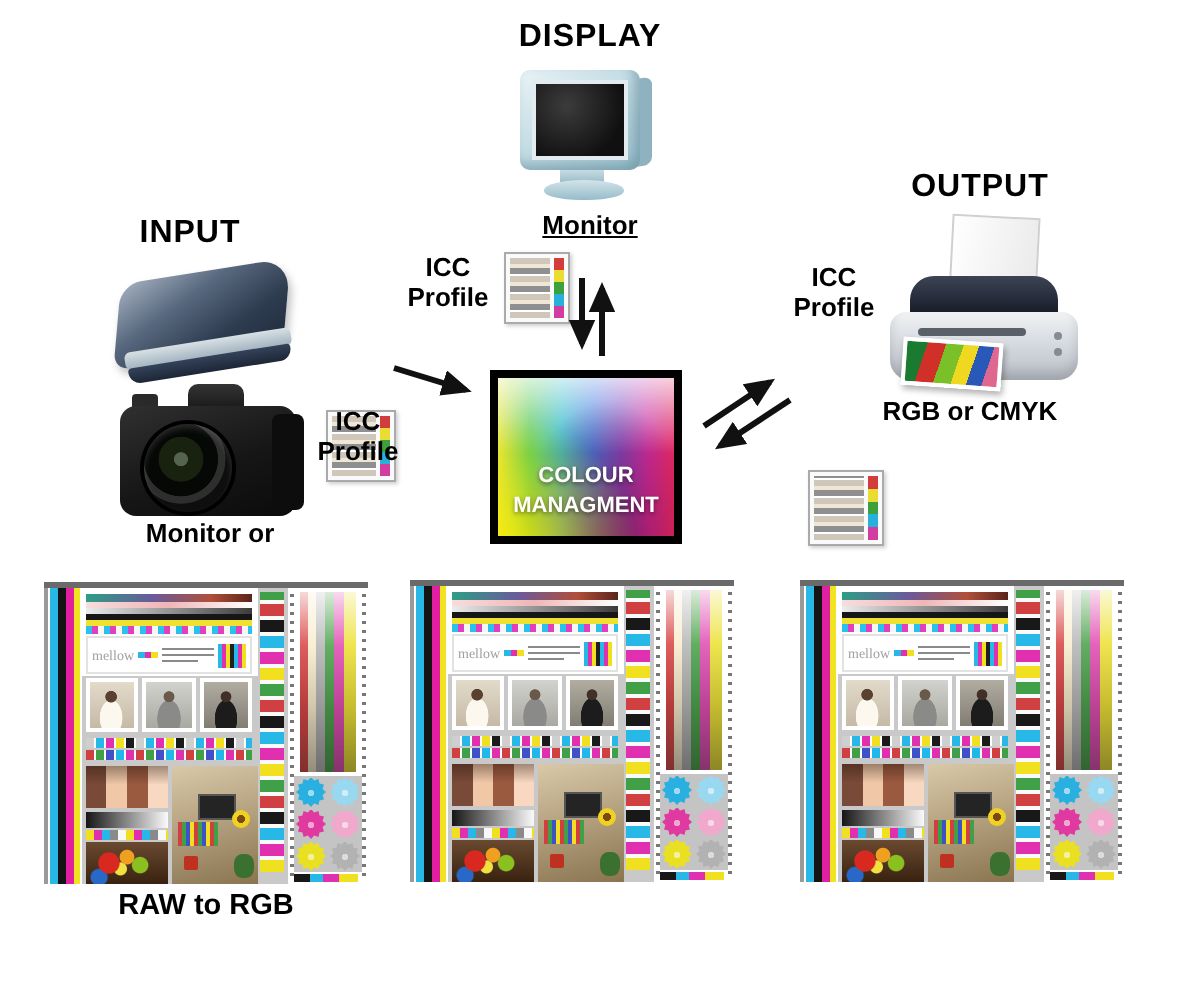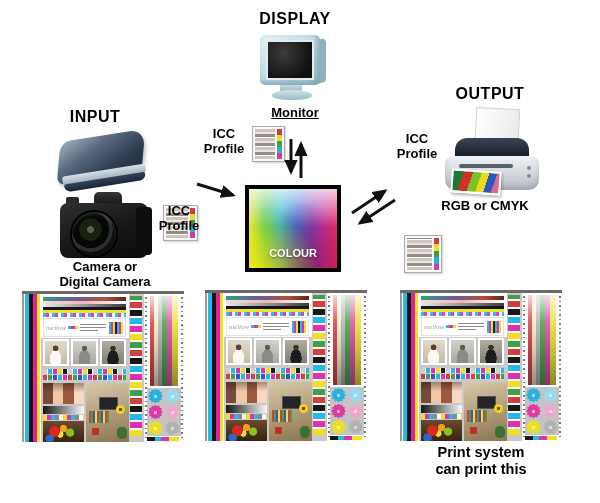--- a/index.html
+++ b/index.html
@@ -86,21 +86,21 @@
   .c-topwhite{position:absolute;left:19px;top:0;width:88px;height:44px;background:#fff;}
   .c-bars{position:absolute;left:21px;top:3px;width:83px;}
   .c-bars .b1{height:4px;background:linear-gradient(90deg,#2e9e86,#6a5a9a 40%,#b0503a 75%,#5a241a);}
   .c-bars .b2{height:3px;background:linear-gradient(90deg,#f8dcdc,#efb6b6 50%,#ffffff);}
   .c-bars .b3{height:3px;background:linear-gradient(90deg,#ececec,#3c3c3c);}
   .c-bars .b4{height:3px;background:#161616;}
   .c-bars .b5{height:3px;background:#eee22e;}
   .c-bars .b6{height:4px;background:repeating-linear-gradient(90deg,#2cc0ee 0 3px,#e040c0 3px 6px,#f6f6f6 6px 9px);}
   .c-logoband{position:absolute;left:21px;top:24px;width:83px;height:19px;background:#fff;border:1px solid #e2e2e2;
     box-sizing:border-box;display:flex;align-items:center;gap:2px;padding:0 2px;}
-  .mc-logo{font-family:"Liberation Serif","DejaVu Serif",serif;font-style:italic;font-size:7px;color:#a0a0a0;line-height:8px;}
+  .mc-logo{font-family:"Liberation Serif","DejaVu Serif",serif;font-size:7px;color:#a0a0a0;line-height:8px;}
   .mc-dots{width:10px;height:3px;background:linear-gradient(90deg,#28b8e8 0 33%,#e030b0 33% 66%,#f0e020 66%);}
   .mc-lines{display:flex;flex-direction:column;gap:2px;}
   .mc-lines i{width:26px;height:1px;background:#8a8a8a;}
   .mc-lines i:last-child{width:18px;}
   .mc-grid{margin-left:auto;width:14px;height:12px;
     background:repeating-linear-gradient(90deg,#28b8e8 0 2px,#e030b0 2px 4px,#f0e020 4px 6px,#202020 6px 8px);}
   .c-photos{position:absolute;left:21px;top:45px;width:83px;height:27px;display:flex;gap:2px;}
   .c-photos i{flex:1;border:2px solid #fff;box-sizing:border-box;}
   .c-photos .ph1{background:radial-gradient(circle at 48% 32%,#5a4030 0 14%,transparent 16%),
       radial-gradient(ellipse at 48% 78%,#fcf8f0 0 34%,transparent 36%),linear-gradient(#e2daca,#c6baa6);}
@@ -173,22 +173,21 @@
     <div class="s-front"></div>
   </div>
   <div class="abs dev-camera">
     <div class="cam-hump"></div>
     <div class="cam-dial"></div>
     <div class="cam-body"></div>
     <div class="cam-grip"></div>
     <div class="cam-lens"></div>
   </div>
   <div class="abs lbl" style="left:35px;top:259px;width:140px;">
-    <div>Camera or</div>
-    <div>Digital Camera</div>
+    <div>Monitor or</div>
   </div>
 
   <div class="abs dev-printer">
     <div class="p-paper"></div>
     <div class="p-lid"></div>
     <div class="p-body"></div>
     <div class="p-slot"></div>
     <div class="p-print"></div>
     <div class="p-btn b1"></div>
     <div class="p-btn b2"></div>
@@ -211,20 +210,21 @@
 
   <div class="abs icc-lbl" style="left:390px;top:131px;width:54px;">
     <div>ICC</div>
     <div>Profile</div>
   </div>
   <div class="abs icc-thumb" style="left:404px;top:163px;width:36px;height:36px;"></div>
 
   <div class="abs cm-box">
     <div class="cm-text">
       <div>COLOUR</div>
+      <div>MANAGMENT</div>
     </div>
   </div>
 
   <svg class="abs" style="left:0;top:0;pointer-events:none;" width="600" height="503">
     <defs>
       <marker id="ah" markerWidth="5" markerHeight="4.4" refX="4" refY="2.2" orient="auto">
         <path d="M0,0 L5,2.2 L0,4.4 z" fill="#111"></path>
       </marker>
     </defs>
     <line x1="197" y1="184" x2="233" y2="195" stroke="#111" stroke-width="3" marker-end="url(#ah)"></line>
@@ -283,20 +283,23 @@
       <i style="--fc:#2ab0e0"></i>
             <i style="--fc:#98d8f0"></i>
             <i style="--fc:#e03aa0"></i>
             <i style="--fc:#f0a8cc"></i>
             <i style="--fc:#e8e020"></i>
             <i style="--fc:#b2b2b2"></i>
     </div>
     <i class="botbar"></i>
   </div>
       </div>
+    <div class="caption">
+        <div>RAW to RGB</div>
+      </div>
   </div>
   <div class="figure" style="left:205px;top:290px;">
     <div class="test-chart">
   <i class="c-leftbg"></i>
   <i class="c-stripes-left"></i>
   <i class="c-topwhite"></i>
   <div class="c-bars">
     <i class="b1"></i>
           <i class="b2"></i>
           <i class="b3"></i>
@@ -397,19 +400,15 @@
       <i style="--fc:#2ab0e0"></i>
             <i style="--fc:#98d8f0"></i>
             <i style="--fc:#e03aa0"></i>
             <i style="--fc:#f0a8cc"></i>
             <i style="--fc:#e8e020"></i>
             <i style="--fc:#b2b2b2"></i>
     </div>
     <i class="botbar"></i>
   </div>
       </div>
-    <div class="caption">
-        <div>Print system</div>
-        <div>can print this</div>
-      </div>
   </div>
 
 </div>
 
 </body></html>

